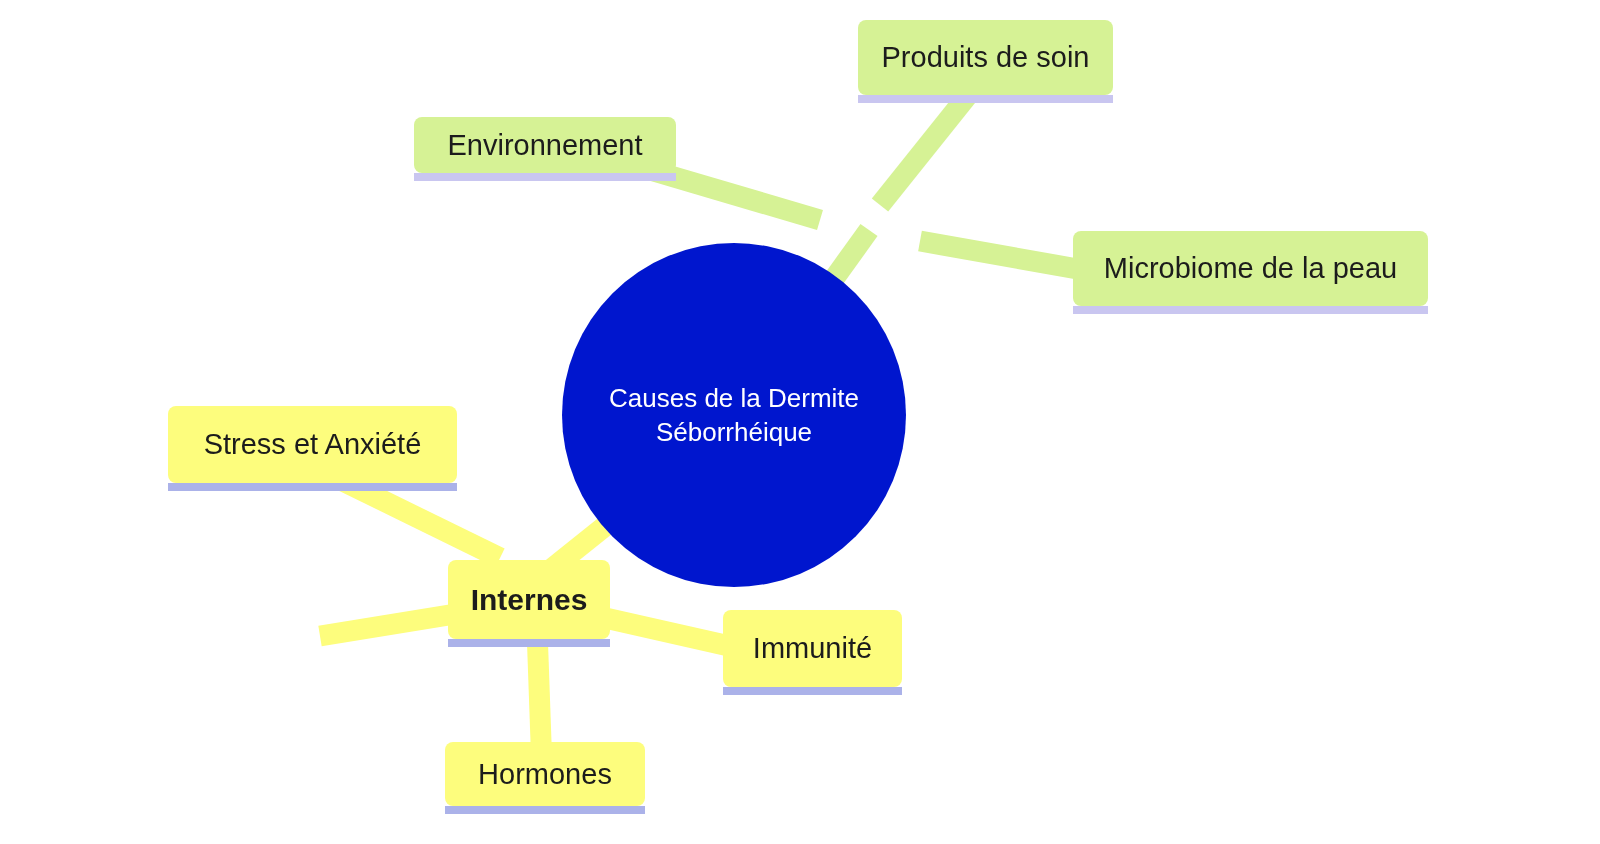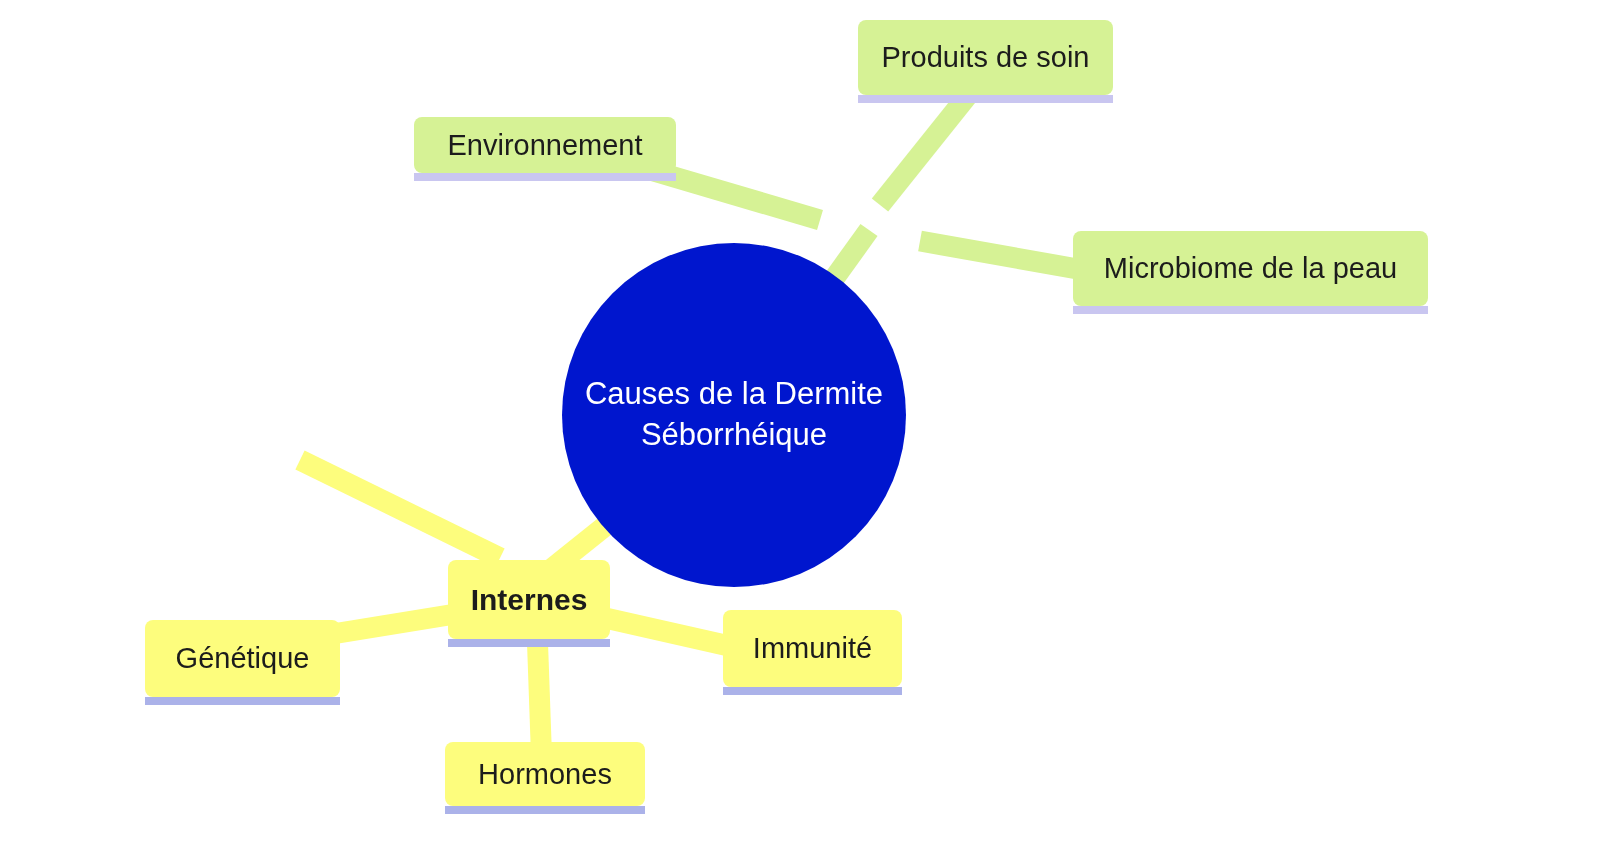--- a/index.html
+++ b/index.html
@@ -35,21 +35,21 @@
     background: var(--center-blue);
     z-index: 2;
     display: flex;
     align-items: center;
     justify-content: center;
   }
   .center-circle .center-label {
     width: 324px;
     text-align: center;
     color: var(--center-text);
-    font-size: 31px;
+    font-size: 26px;
     line-height: 1.32;
   }
 
   
   .node {
     position: absolute;
     z-index: 3;
     display: flex;
     align-items: center;
     justify-content: center;
@@ -110,28 +110,28 @@
 
   <div class="node green" id="node-produits">
     <span>Produits de soin</span>
   </div>
 
 
   <div class="node green" id="node-microbiome">
     <span>Microbiome de la peau</span>
   </div>
 
+  <div class="node yellow" id="node-stress">
+    <span>Stress et Anxiété</span>
+  </div>
 
   <div class="node yellow branch-root" id="node-internes">
     <span>Internes</span>
   </div>
 
-  <div class="node yellow" id="node-genetique">
-    <span>Génétique</span>
-  </div>
 
   <div class="node yellow" id="node-hormones">
     <span>Hormones</span>
   </div>
 
   <div class="node yellow" id="node-immunite">
     <span>Immunité</span>
   </div>
 
 </div>

